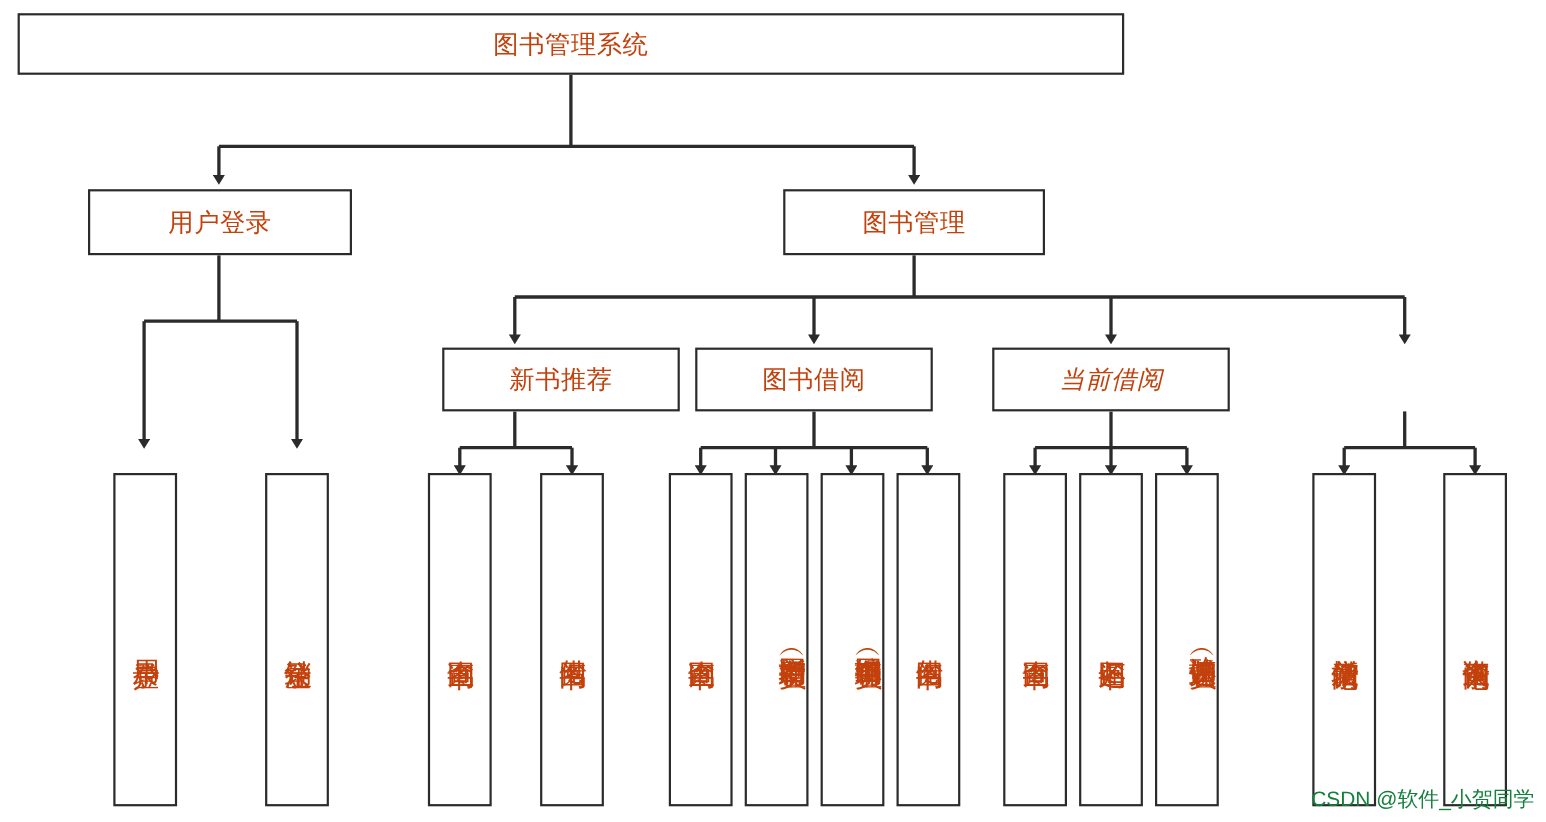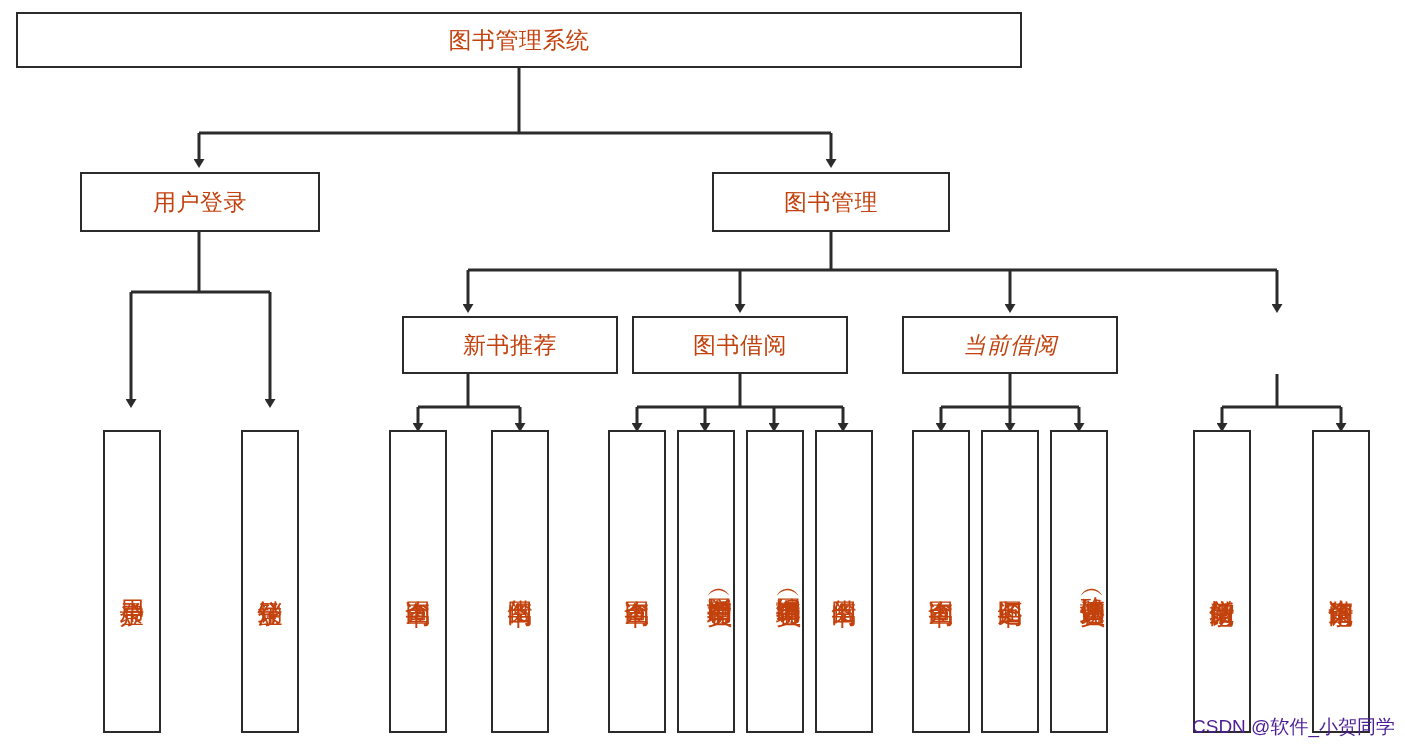--- a/index.html
+++ b/index.html
@@ -50,21 +50,21 @@
   }
   .node.vert.toptext {
     align-items: flex-start;
     justify-content: center;
   }
   .label {
     display: block;
   }
   .watermark {
     position: absolute;
-    color: #4c1d95;
+    color: #15803d;
     font-size: 19px;
     white-space: nowrap;
     user-select: none;
   }
 </style>
 </head>
 <body>
 
 <div id="canvas">
 

